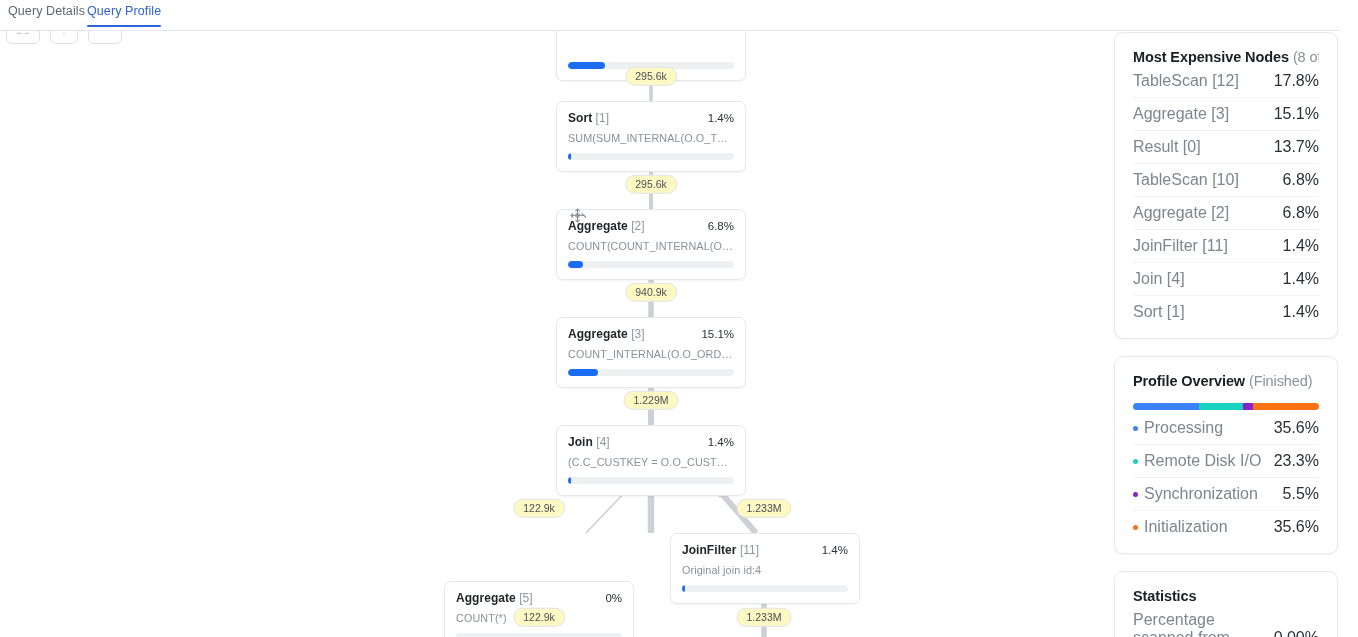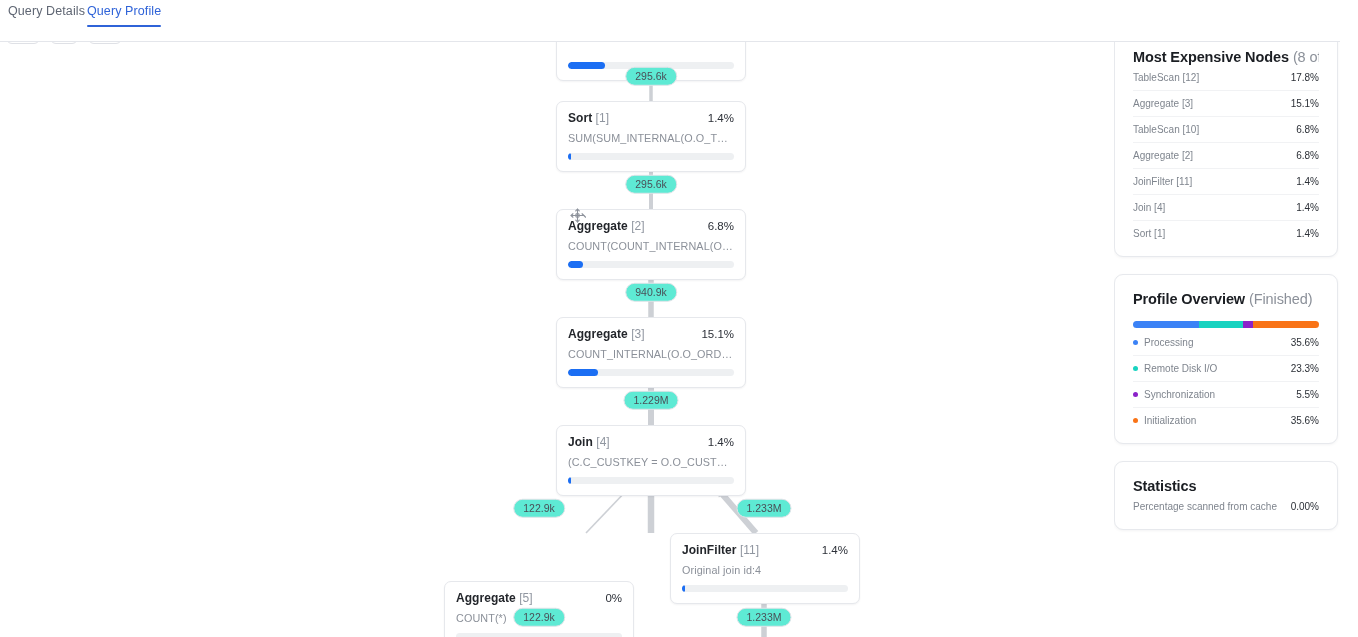--- a/index.html
+++ b/index.html
@@ -6,21 +6,21 @@
   html, body {
     width: 1358px; height: 637px;
     background: #ffffff;
     font-family: "Liberation Sans", sans-serif;
     overflow: hidden;
   }
   #root { position: relative; width: 1358px; height: 637px; background: #fff; }
 
   
   .tabbar {
-    position: absolute; top: 0; left: 0; width: 1340px; height: 42px;
+    position: absolute; top: 0; left: 0; width: 1340px; height: 31px;
     border-bottom: 1px solid #e4e6eb; background: #fff; z-index: 40;
   }
   .tab {
     position: absolute; top: 4px; font-size: 12.5px; letter-spacing: .1px;
     color: #5f6673; padding-bottom: 8px; cursor: pointer;
   }
   .tab.active { color: #2f63d8; font-weight: 400; }
   .tab.active::after {
     content: ""; position: absolute; left: 0; right: 0; bottom: -1px;
     height: 2.5px; background: #2f63d8; border-radius: 2px;
@@ -53,39 +53,39 @@
   .node-pct { font-size: 11.5px; color: #2c3038; }
   .node-desc {
     margin-top: 7px; font-size: 10.8px; color: #8b9099; letter-spacing: .1px;
     white-space: nowrap; overflow: hidden; text-overflow: ellipsis;
   }
   .bar { margin-top: 9px; height: 7px; border-radius: 4px; background: #eef0f2; overflow: hidden; }
   .bar > i { display: block; height: 100%; border-radius: 4px; background: #1b6ef3; }
 
   .pill {
     position: absolute; z-index: 20; transform: translate(-50%, -50%);
-    background: #5eead4; border: 1px solid #e1e3e8; border-radius: 11px;
+    background: #fef9c3; border: 1px solid #e1e3e8; border-radius: 11px;
     font-size: 10.5px; color: #4a4f57; padding: 3px 9px; line-height: 1;
     white-space: nowrap;
   }
 
   .move-icon { position: absolute; z-index: 25; color: #8d929b; }
 
   
   .rail { position: absolute; top: 27px; right: 0; width: 244px; height: 610px; overflow: hidden; padding: 5px 20px 0 0; }
   .card {
     background: #fff; border: 1px solid #e7e9ed; border-radius: 9px;
     box-shadow: 0 1px 3px rgba(16,24,40,.05); padding: 16px 18px 10px 18px;
     margin-bottom: 17px; width: 224px;
   }
   .card-title { font-size: 14.5px; font-weight: 700; color: #1b1e23; letter-spacing: -.1px; white-space: nowrap; overflow: hidden; }
   .card-title .sub { font-weight: 400; color: #8b9099; }
   .row {
     display: flex; justify-content: space-between; align-items: center;
-    font-size: 10px; padding: 7px 0; border-bottom: 1px solid #f1f2f4;
+    font-size: 16px; padding: 7px 0; border-bottom: 1px solid #f1f2f4;
   }
   .row:last-child { border-bottom: none; }
   .row .k { color: #7f858e; display: flex; align-items: center; gap: 6px; }
   .row .v { color: #2b2f36; font-weight: 500; }
   .dot { width: 5px; height: 5px; border-radius: 50%; display: inline-block; flex: 0 0 auto; }
 
   .ovbar { display: flex; height: 7px; border-radius: 4px; overflow: hidden; margin: 14px 0 2px 0; }
   .ovbar > span { height: 100%; display: block; }
 </style>
 </head>
@@ -220,20 +220,24 @@
       <div id="expensive-rows">
           <div class="row">
             <span class="k">TableScan [12]</span>
             <span class="v">17.8%</span>
           </div>
           <div class="row">
             <span class="k">Aggregate [3]</span>
             <span class="v">15.1%</span>
           </div>
           <div class="row">
+            <span class="k">Result [0]</span>
+            <span class="v">13.7%</span>
+          </div>
+          <div class="row">
             <span class="k">TableScan [10]</span>
             <span class="v">6.8%</span>
           </div>
           <div class="row">
             <span class="k">Aggregate [2]</span>
             <span class="v">6.8%</span>
           </div>
           <div class="row">
             <span class="k">JoinFilter [11]</span>
             <span class="v">1.4%</span>

